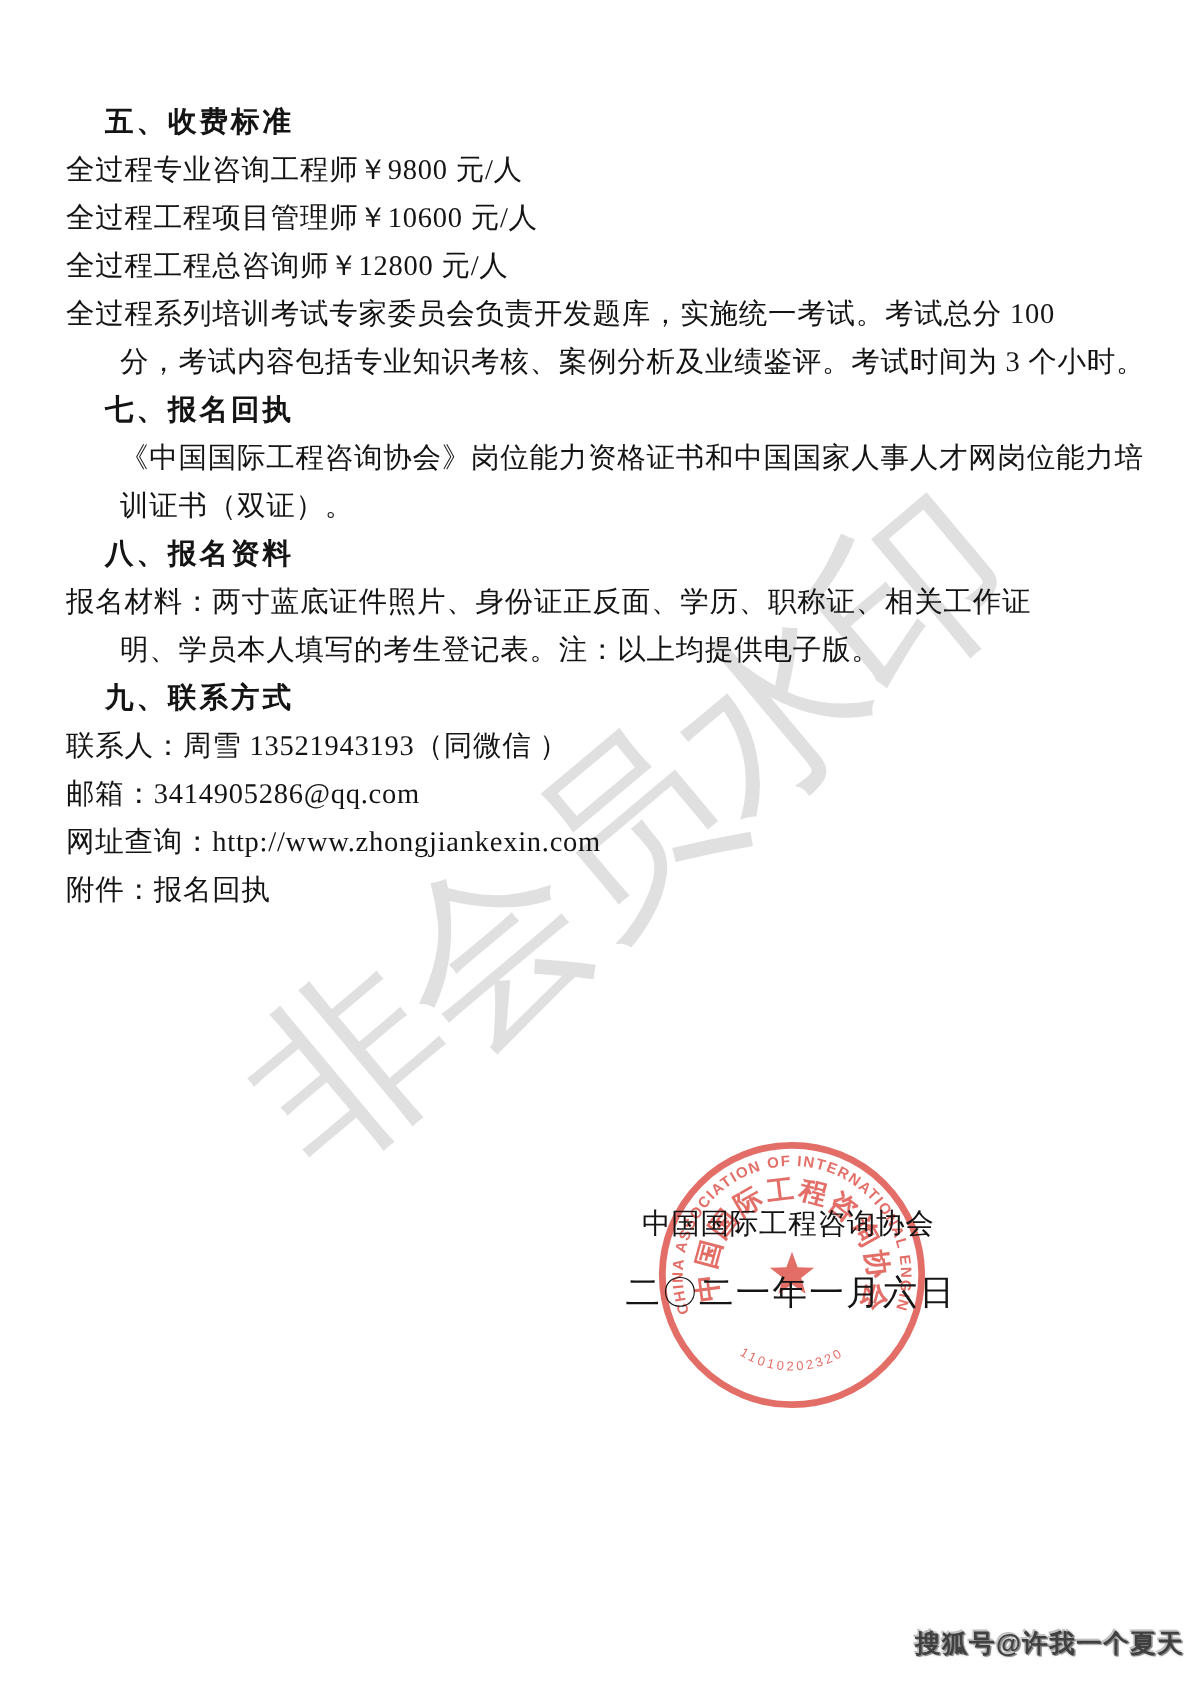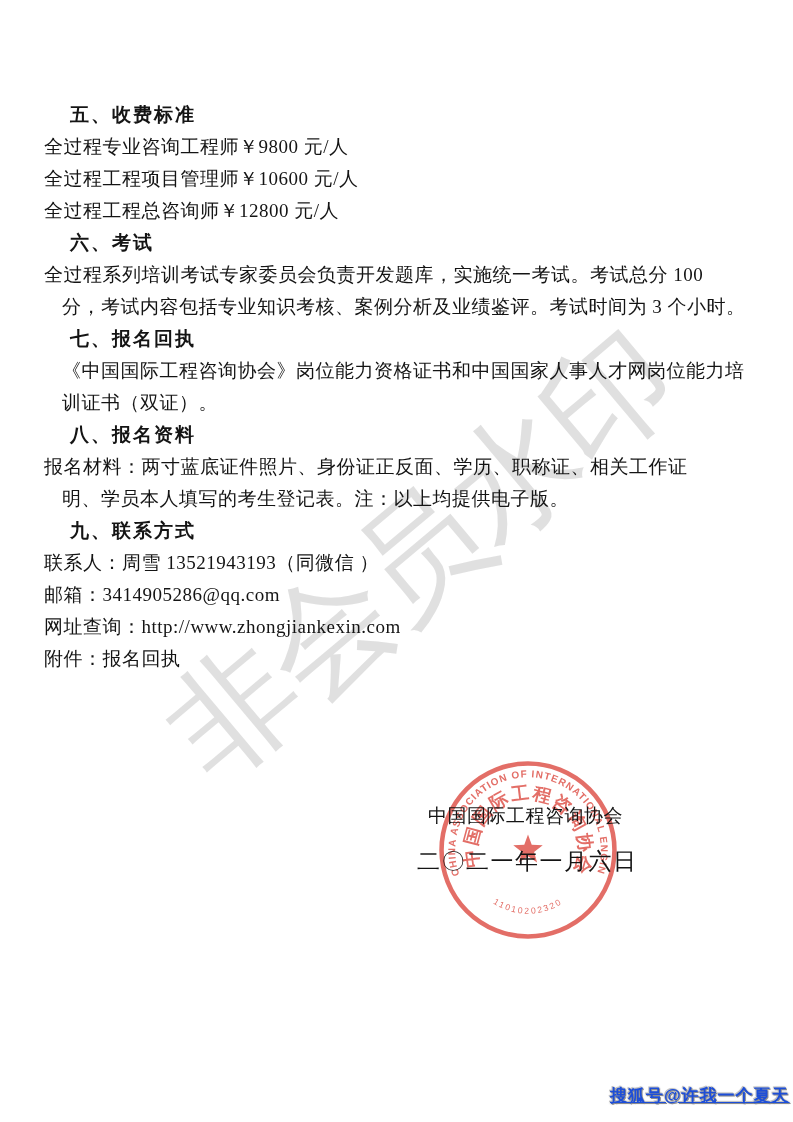--- a/index.html
+++ b/index.html
@@ -7,36 +7,36 @@
     position:relative;
     width:793px;height:1122px;
     background:#ffffff;
     overflow:hidden;
     font-family:"Liberation Serif","DejaVu Serif",serif;
     color:#141414;
   }
   
   .content{
     position:absolute;left:0;top:0;width:729px;
-    padding-top:99px;
+    padding-top:66px;
     z-index:2;
   }
   .row{
     height:32px;line-height:32px;
     font-size:19px;
     white-space:nowrap;
     letter-spacing:0.5px;
   }
   .row.h{
     margin-left:70px;
     font-weight:bold;
     letter-spacing:2px;
   }
   .row.ind{margin-left:44px;}
-  .row.cont{margin-left:62px;}
+  .row.cont{margin-left:80px;}
   
   .wm-diag{
     position:absolute;left:110px;top:468px;
     width:620px;height:175px;
     text-align:center;
     font-size:126px;line-height:175px;
     letter-spacing:-4px;
     color:rgba(198,198,198,0.55);
     transform:rotate(-40deg);
     transform-origin:50% 50%;
@@ -60,39 +60,38 @@
     position:absolute;left:437px;top:759px;
     width:182px;height:182px;
     z-index:3;
   }
   
   .wm-footer{
     position:absolute;left:610px;top:1084px;
     font-family:"Liberation Sans","DejaVu Sans",sans-serif;
     font-size:17px;font-weight:bold;
     letter-spacing:1px;
-    color:#1d4ed8;
+    color:#404040;
     text-shadow:1px 1px 0 #8d8d8d,-1px -1px 0 #c2c2c2,0 0 2px #9a9a9a;
-    z-index:5;white-space:nowrap;text-decoration:underline;
+    z-index:5;white-space:nowrap;
   }
 </style>
 </head>
 <body>
 
 <div class="page">
 
   <div class="wm-diag">非会员水印</div>
 
   <div class="content">
     <div class="row h">五、收费标准</div>
     <div class="row ind">全过程专业咨询工程师￥9800 元/人</div>
     <div class="row ind">全过程工程项目管理师￥10600 元/人</div>
     <div class="row ind">全过程工程总咨询师￥12800 元/人</div>
 
-    <div class="row h">六、考试</div>
     <div class="row ind">全过程系列培训考试专家委员会负责开发题库，实施统一考试。考试总分 100</div>
     <div class="row cont">分，考试内容包括专业知识考核、案例分析及业绩鉴评。考试时间为 3 个小时。</div>
 
     <div class="row h">七、报名回执</div>
     <div class="row cont">《中国国际工程咨询协会》岗位能力资格证书和中国国家人事人才网岗位能力培</div>
     <div class="row cont">训证书（双证）。</div>
 
     <div class="row h">八、报名资料</div>
     <div class="row ind">报名材料：两寸蓝底证件照片、身份证正反面、学历、职称证、相关工作证</div>
     <div class="row cont">明、学员本人填写的考生登记表。注：以上均提供电子版。</div>

